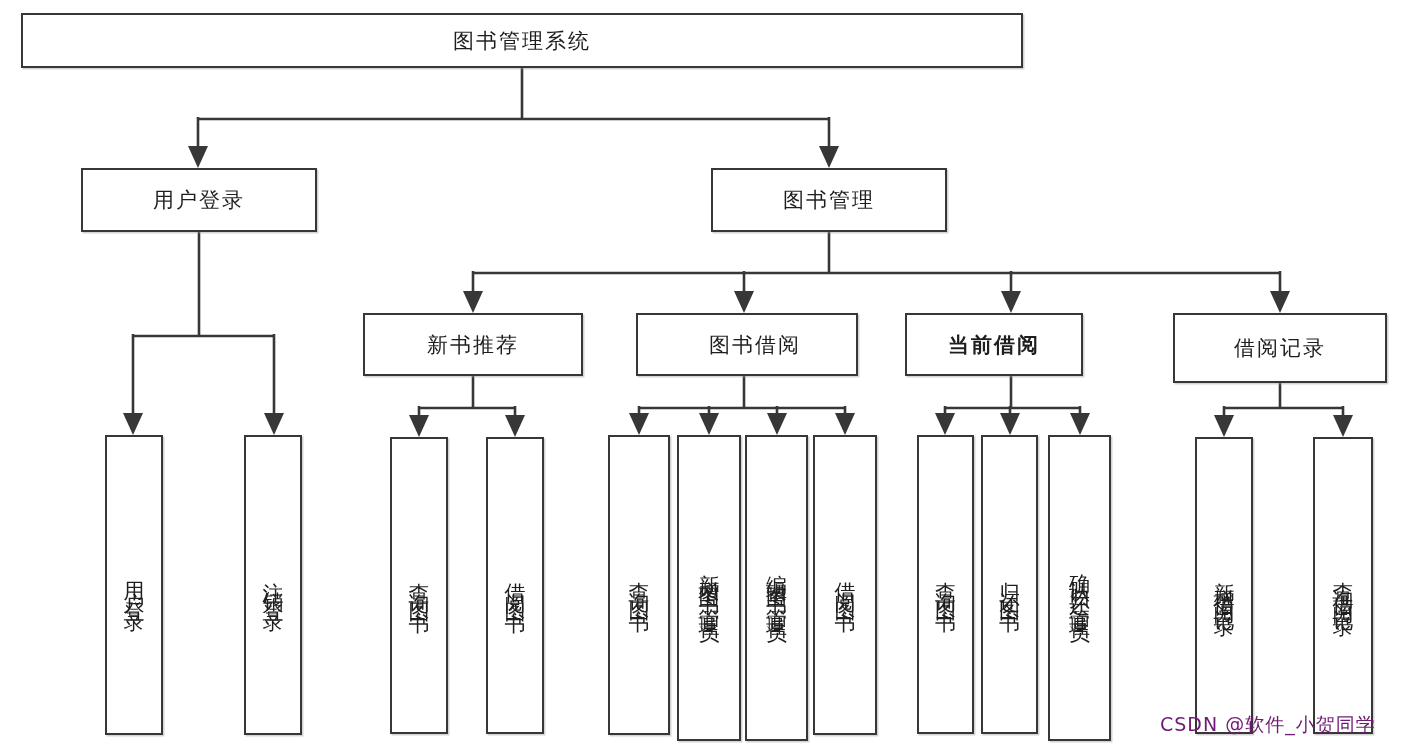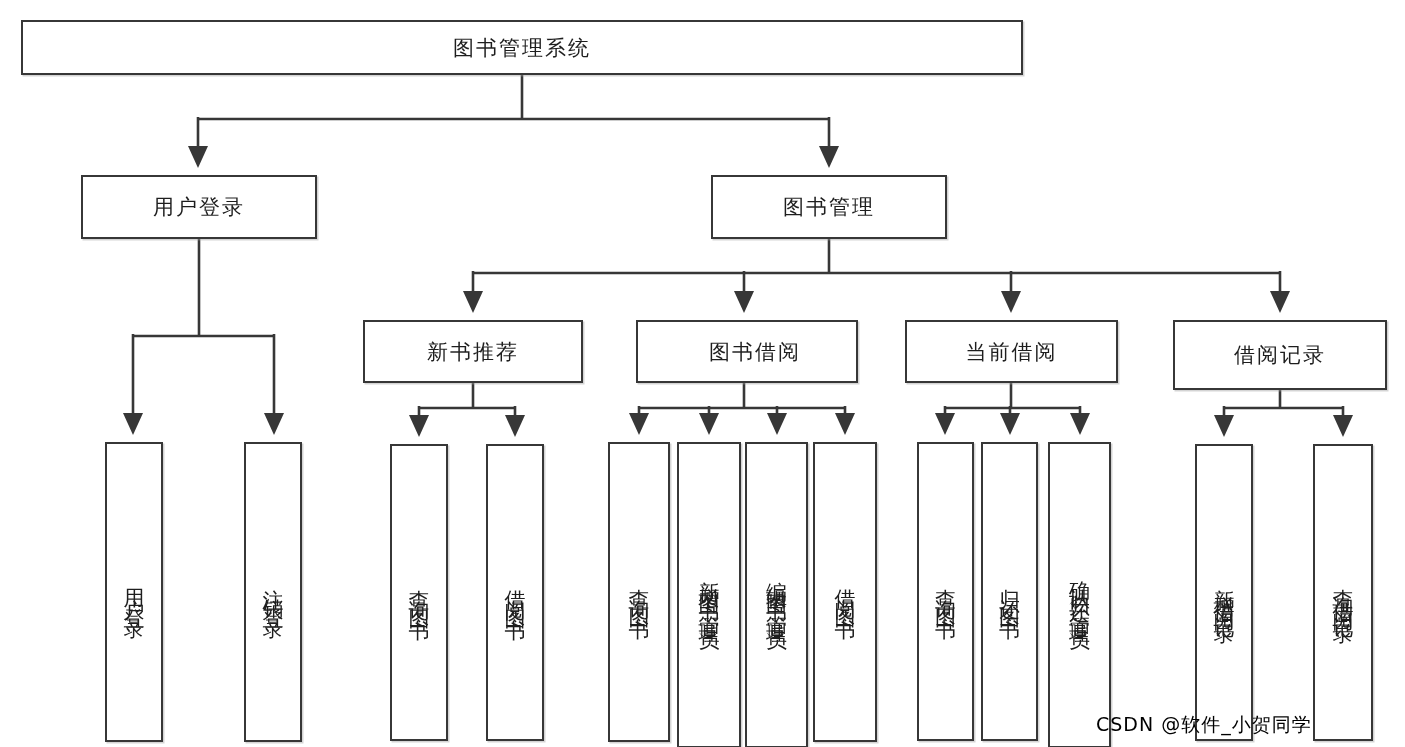--- a/index.html
+++ b/index.html
@@ -24,46 +24,45 @@
     border: 2.5px solid #373737;
     box-shadow: 1.5px 1.5px 0 rgba(160,160,160,0.45);
     display: flex;
     align-items: center;
     justify-content: center;
     color: #1e1e1e;
     font-size: 21px;
     letter-spacing: 2px;
     z-index: 2;
     white-space: nowrap;
-    margin-top: 7px;
   }
   .vnode {
     writing-mode: vertical-rl;
     text-orientation: mixed;
     letter-spacing: 10px;
     font-size: 21px;
     white-space: normal;
   }
   .vnode.tight { letter-spacing: 7px; }
   .watermark {
     position: absolute;
-    left: 1096px;
+    left: 1160px;
     top: 712px;
     z-index: 3;
-    color: #000000;
+    color: #701a75;
     font-size: 19px;
     letter-spacing: 1px;
   }
   
   .n-root          { left: 21px;   top: 13px;  width: 1002px; height: 55px; }
   .n-user-login    { left: 81px;   top: 168px; width: 236px;  height: 64px; }
   .n-book-mgmt     { left: 711px;  top: 168px; width: 236px;  height: 64px; }
   .n-new-book      { left: 363px;  top: 313px; width: 220px;  height: 63px; }
   .n-borrow        { left: 636px;  top: 313px; width: 222px;  height: 63px; padding-left: 16px; }
-  .n-current       { left: 905px;  top: 313px; width: 213px;  height: 63px; }
+  .n-current       { left: 905px;  top: 313px; width: 178px;  height: 63px; font-weight: bold; }
   .n-record        { left: 1173px; top: 313px; width: 214px;  height: 70px; }
   .l-a1 { left: 105px;  top: 435px; width: 58px; height: 300px; }
   .l-a2 { left: 244px;  top: 435px; width: 58px; height: 300px; }
   .l-b1 { left: 390px;  top: 437px; width: 58px; height: 297px; }
   .l-b2 { left: 486px;  top: 437px; width: 58px; height: 297px; }
   .l-c1 { left: 608px;  top: 435px; width: 62px; height: 300px; }
   .l-c2 { left: 677px;  top: 435px; width: 64px; height: 306px; }
   .l-c3 { left: 745px;  top: 435px; width: 63px; height: 306px; }
   .l-c4 { left: 813px;  top: 435px; width: 64px; height: 300px; }
   .l-d1 { left: 917px;  top: 435px; width: 57px; height: 299px; }

